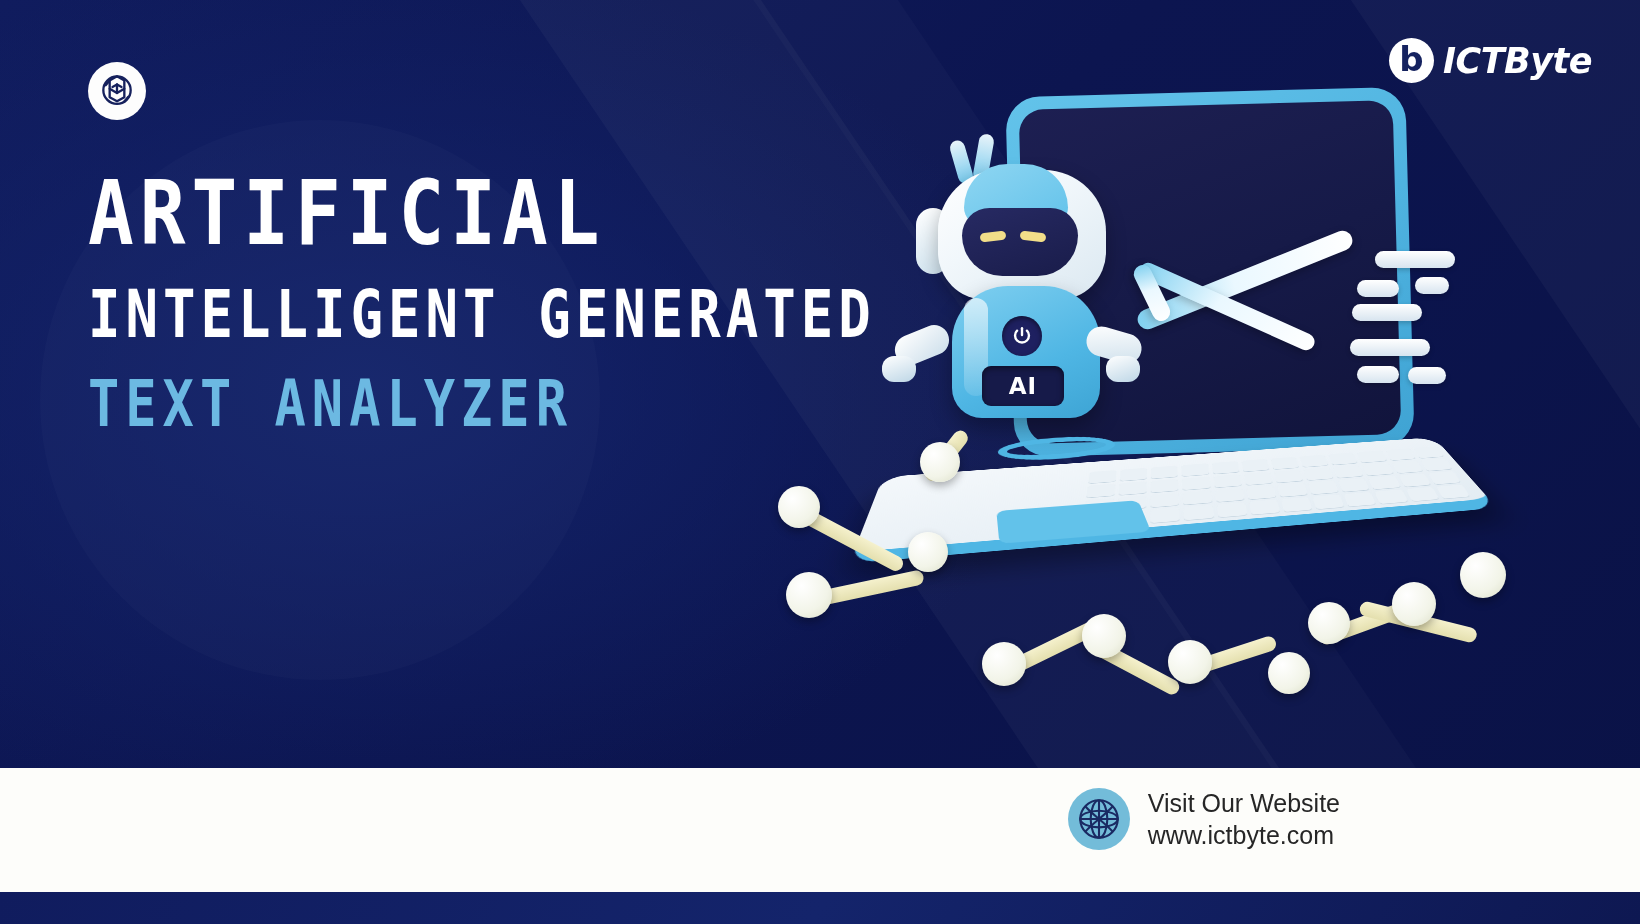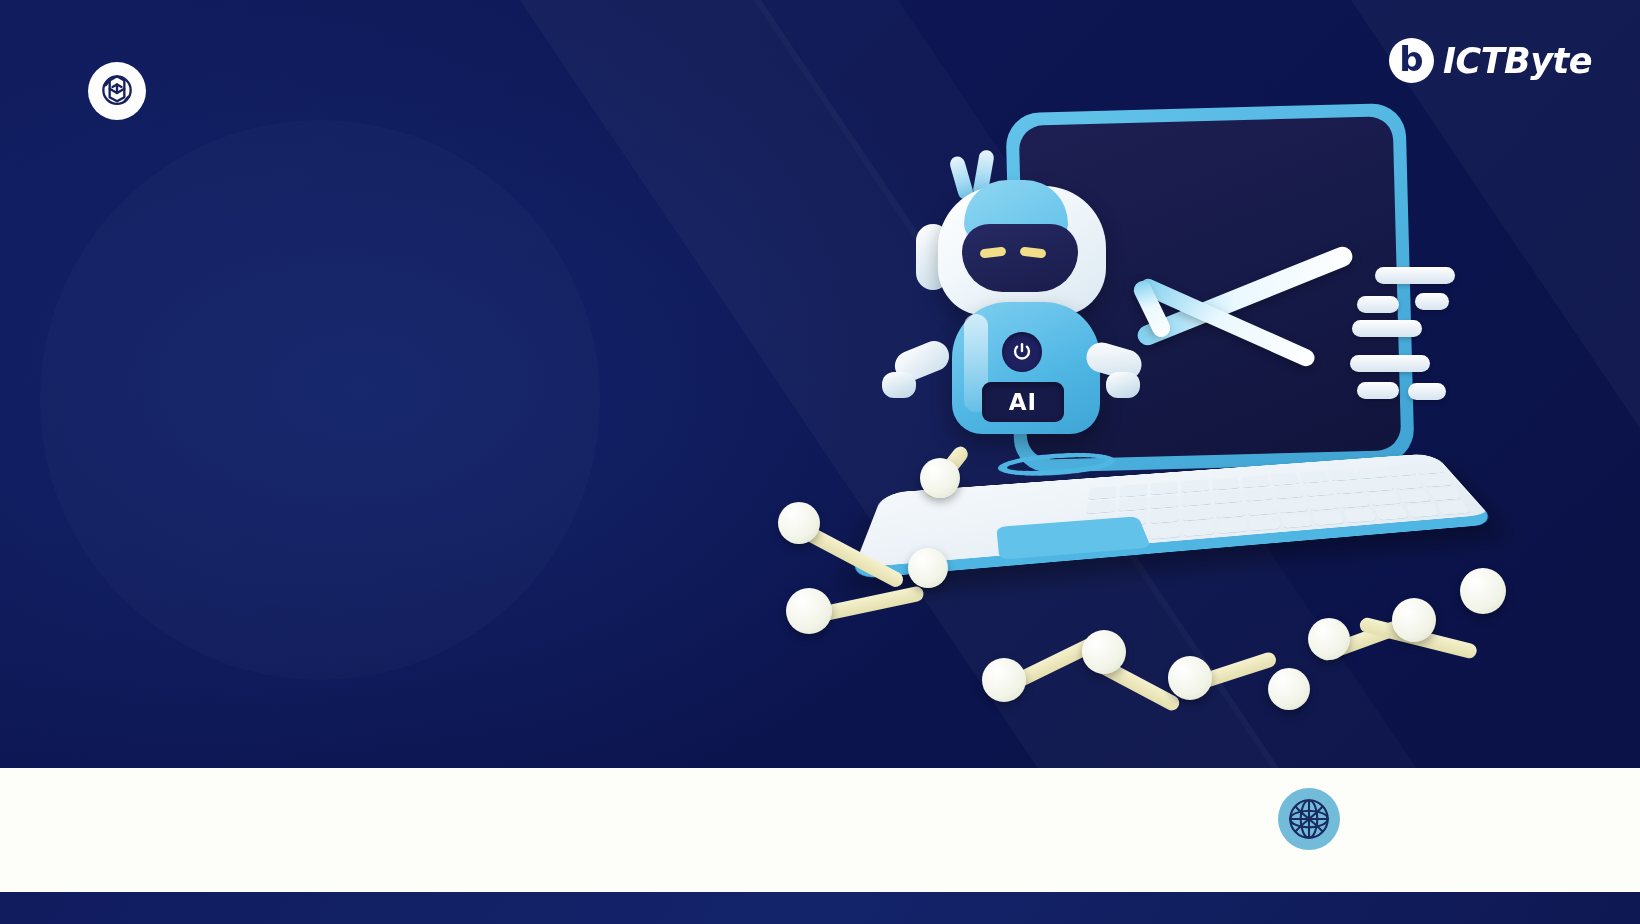--- a/index.html
+++ b/index.html
@@ -69,21 +69,21 @@
     font-weight:700;
     color:#ffffff;
     white-space:nowrap;
     line-height:1;
   }
   #hl-1 { font-size:76px; letter-spacing:6px; transform:scaleY(1.18); transform-origin:left top; }
   #hl-2 { font-size:54px; letter-spacing:5px; margin-top:38px; transform:scaleY(1.22); transform-origin:left top; }
   #hl-3 { font-size:52px; letter-spacing:6px; margin-top:36px; color:#6cb9e2; transform:scaleY(1.22); transform-origin:left top; }
 
   
-  #illustration { position:absolute; left:760px; top:90px; width:780px; height:610px; }
+  #illustration { position:absolute; left:760px; top:74px; width:780px; height:610px; }
 
   .laptop-screen {
     position:absolute; left:250px; top:18px;
     width:400px; height:360px;
     border-radius:34px;
     background:linear-gradient(150deg,#63c3ea 0%,#4fb3e0 55%,#3fa3d3 100%);
     padding:13px;
     transform:rotate(-1.5deg);
   }
   .laptop-screen-inner {
@@ -282,20 +282,25 @@
     </svg>
   </div>
 
   <div id="brand-logo">
     <div id="brand-badge">
       <span>b</span>
     </div>
     <div id="brand-name">ICTByte</div>
   </div>
 
+  <div id="headline">
+    <div class="hl" id="hl-1">ARTIFICIAL</div>
+    <div class="hl" id="hl-2">INTELLIGENT GENERATED</div>
+    <div class="hl" id="hl-3">TEXT ANALYZER</div>
+  </div>
 
   <div id="illustration">
 
     <div class="laptop-screen">
       <div class="laptop-screen-inner"></div>
     </div>
 
     <div id="send-glyph">
       <div class="plane-bar" style="left:-10px; top:56px; width:230px; height:20px; transform:rotate(-22deg);"></div>
       <div class="plane-bar" style="left:-8px; top:84px; width:190px; height:17px; transform:rotate(24deg);"></div>
@@ -425,18 +430,22 @@
         <svg viewBox="0 0 48 48" fill="none" stroke="#1a2a63" stroke-width="2" aria-hidden="true">
           <circle cx="24" cy="24" r="18"></circle>
           <ellipse cx="24" cy="24" rx="18" ry="8"></ellipse>
           <ellipse cx="24" cy="24" rx="8" ry="18"></ellipse>
           <path d="M6 24 H42"></path>
           <path d="M24 6 V42"></path>
           <path d="M11 12 C18 20 30 28 37 36"></path>
           <path d="M37 12 C30 20 18 28 11 36"></path>
         </svg>
       </div>
+      <div id="cta-text">
+        <div id="cta-line-1">Visit Our Website</div>
+        <div id="cta-line-2">www.ictbyte.com</div>
+      </div>
     </div>
   </div>
 
   <div id="bottom-strip"></div>
 
 </div>
 
 </body></html>

